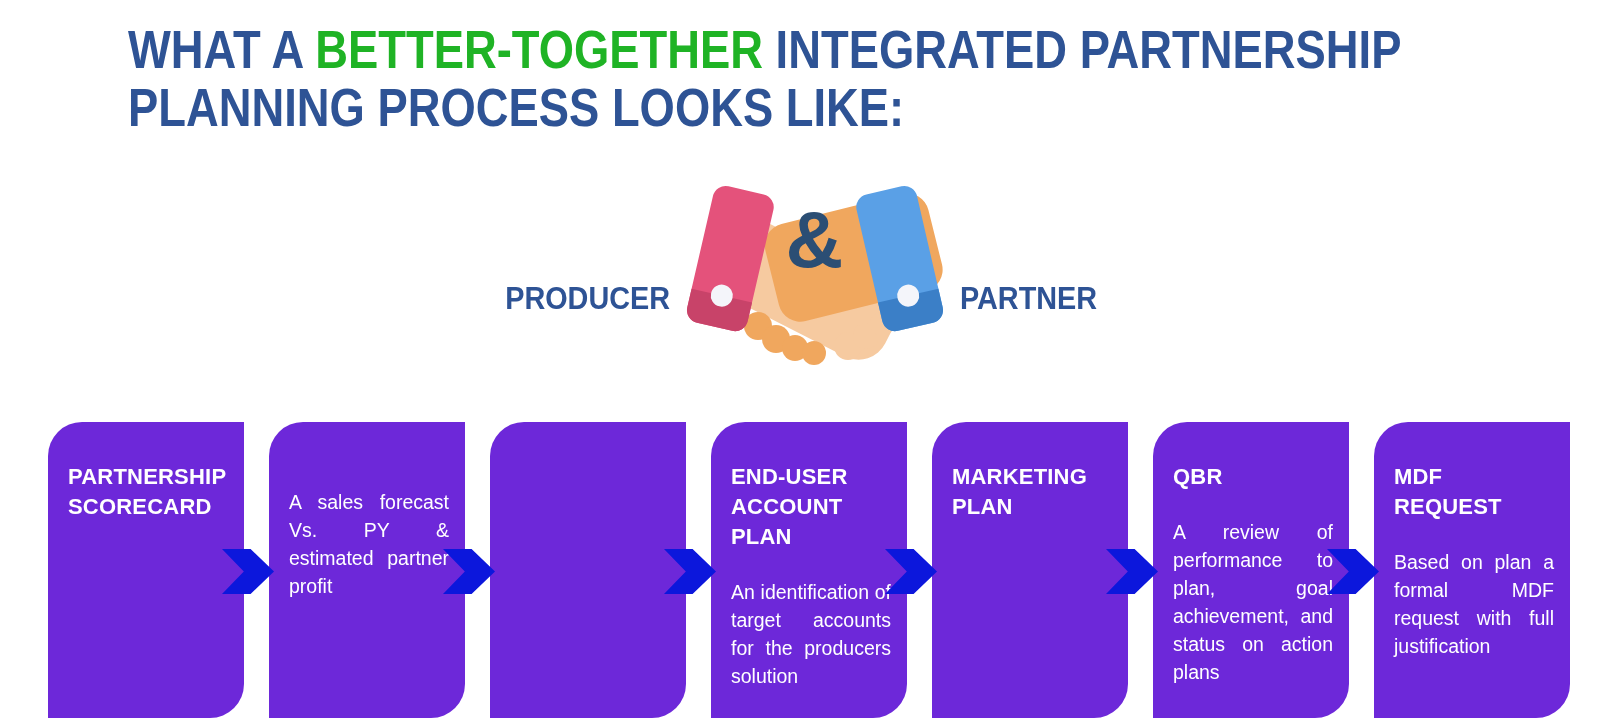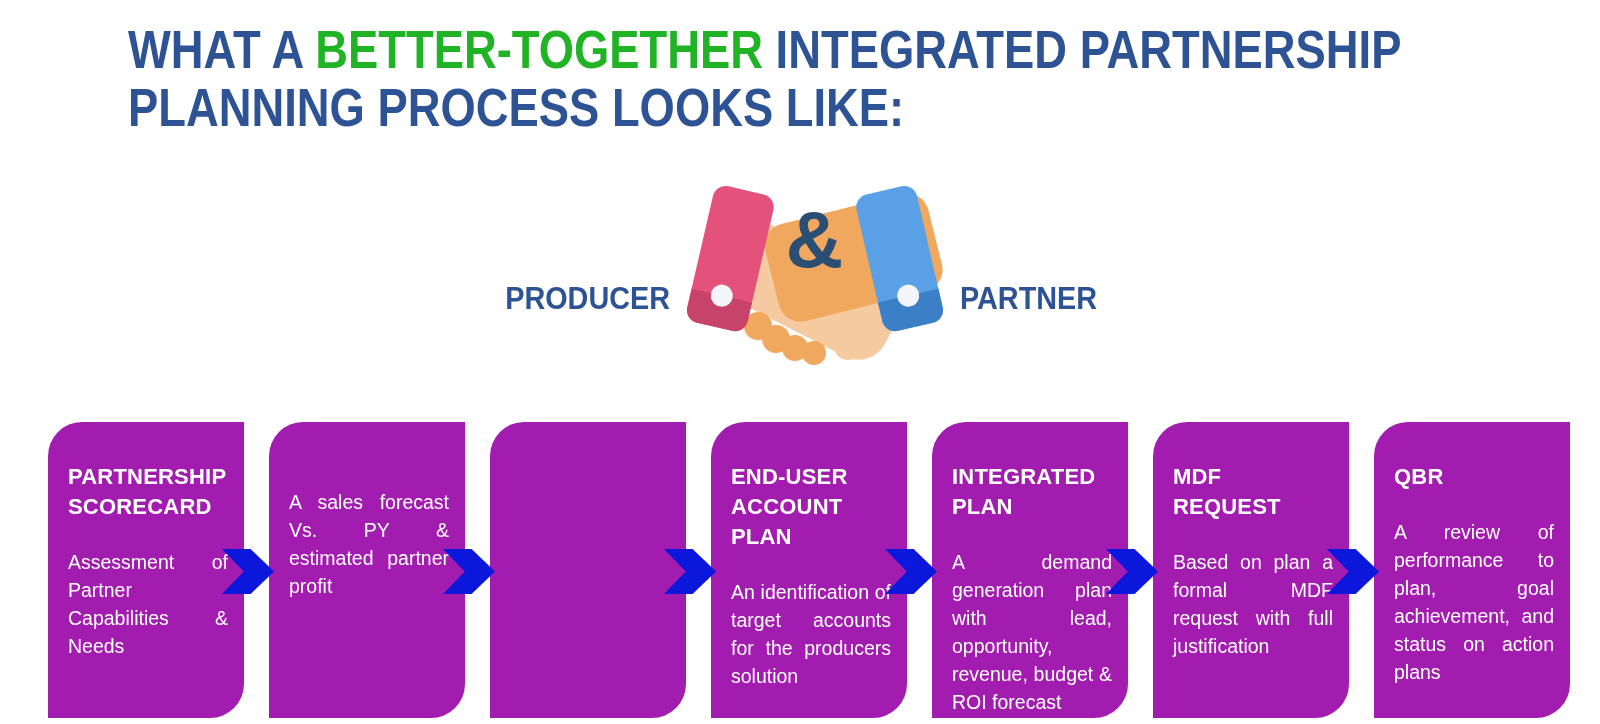--- a/index.html
+++ b/index.html
@@ -19,21 +19,21 @@
          width:205px;transform:scaleX(0.9);}
   .party.producer{text-align:right;transform-origin:100% 50%;}
   .party.partner{text-align:left;transform-origin:0% 50%;}
   .handshake{position:relative;width:290px;height:190px;flex:0 0 auto;}
   .amp{position:absolute;left:50%;top:22px;transform:translateX(-50%);
        font-size:80px;font-weight:700;color:#2b4e74;line-height:1;}
 
   
   .flow{position:absolute;left:48px;right:30px;top:422px;height:296px;
         display:flex;gap:25px;}
-  .box{flex:1 1 0;position:relative;background:#a21caf;color:#ffffff;
+  .box{flex:1 1 0;position:relative;background:#6d28d9;color:#ffffff;
        border-radius:34px 0 34px 0;padding:40px 16px 0 20px;box-sizing:border-box;}
   .step-heading{margin:0;font-size:22px;line-height:30px;font-weight:700;
                 white-space:pre-line;letter-spacing:0.2px;}
   .step-body{margin:26px 0 0 0;font-size:19.5px;line-height:28px;
              text-align:justify;}
   .arrow{position:absolute;left:-47px;top:127px;width:52px;height:45px;
          background:#0c17dc;
          clip-path:polygon(0% 0%,55% 0%,100% 50%,55% 100%,0% 100%,42% 50%);}
 </style>
 </head>
@@ -77,46 +77,44 @@
     </svg>
     <div class="amp">&amp;</div>
   </div>
   <div class="party partner">PARTNER</div>
 </div>
 
 <div class="flow">
   <div class="box">
     <h3 class="step-heading">PARTNERSHIP
 SCORECARD</h3>
-    <p class="step-body">Assessment of Partner Capabilities &amp; Needs</p>
   </div>
   <div class="box">
     <span class="arrow"></span>
     <p class="step-body">A sales forecast Vs. PY &amp; estimated partner profit</p>
   </div>
   <div class="box">
     <span class="arrow"></span>
   </div>
   <div class="box">
     <span class="arrow"></span>
     <h3 class="step-heading">END-USER
 ACCOUNT
 PLAN</h3>
     <p class="step-body">An identification of target accounts for the producers solution</p>
   </div>
   <div class="box">
     <span class="arrow"></span>
-    <h3 class="step-heading">INTEGRATED
+    <h3 class="step-heading">MARKETING
 PLAN</h3>
-    <p class="step-body">A demand generation plan with lead, opportunity, revenue, budget &amp; ROI forecast</p>
+  </div>
+  <div class="box">
+    <span class="arrow"></span>
+    <h3 class="step-heading">QBR</h3>
+    <p class="step-body">A review of performance to plan, goal achievement, and status on action plans</p>
   </div>
   <div class="box">
     <span class="arrow"></span>
     <h3 class="step-heading">MDF
 REQUEST</h3>
     <p class="step-body">Based on plan a formal MDF request with full justification</p>
   </div>
-  <div class="box">
-    <span class="arrow"></span>
-    <h3 class="step-heading">QBR</h3>
-    <p class="step-body">A review of performance to plan, goal achievement, and status on action plans</p>
-  </div>
 </div>
 
 </body></html>

